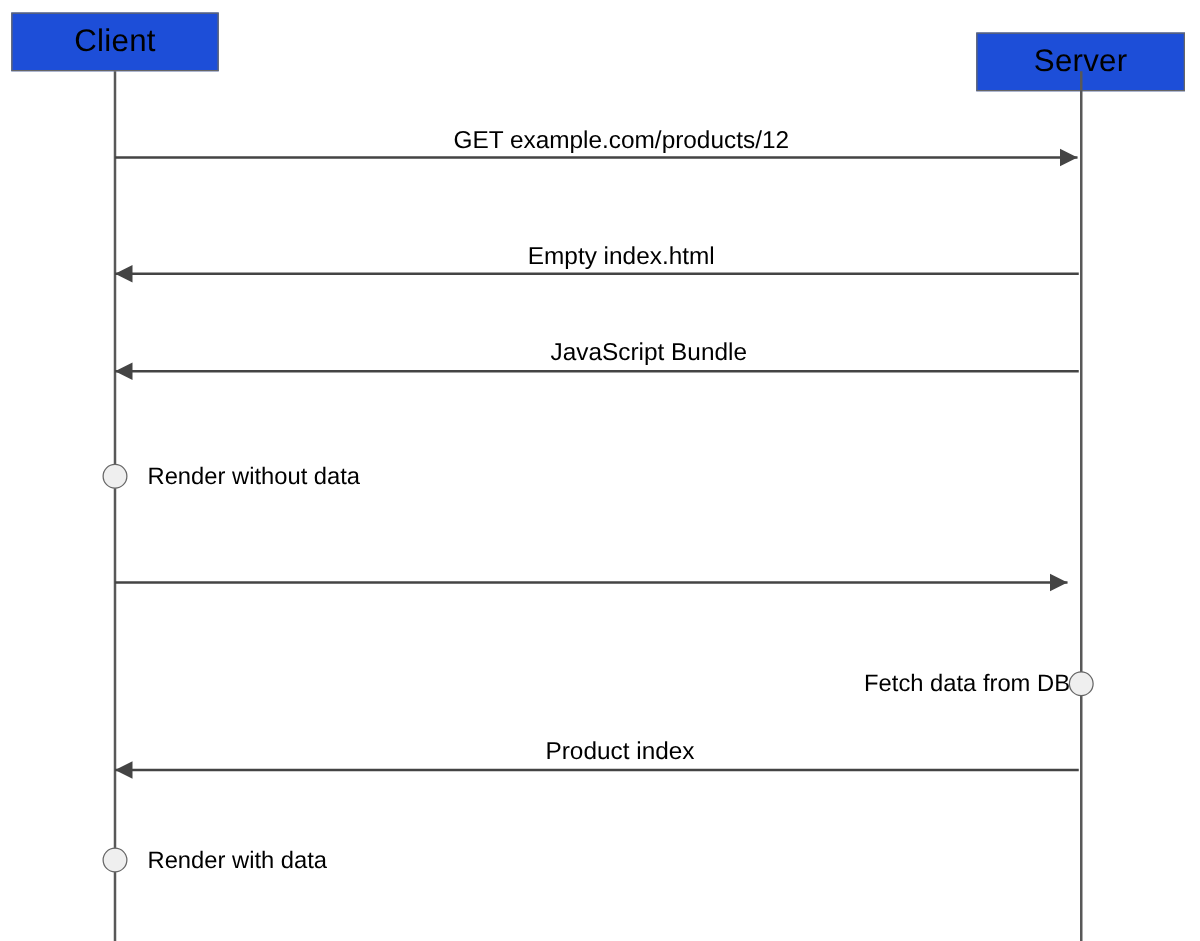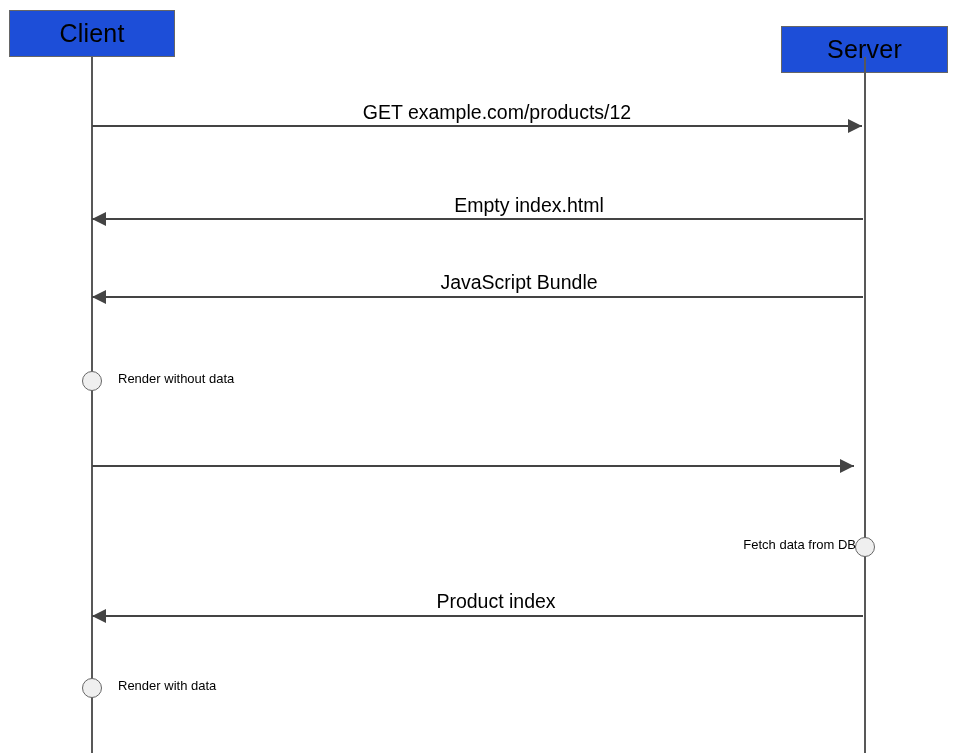--- a/index.html
+++ b/index.html
@@ -68,21 +68,21 @@
     position: absolute;
     width: 20px;
     height: 20px;
     box-sizing: border-box;
     border-radius: 50%;
     background: #efefef;
     border: 1.6px solid #666666;
   }
   .event-label {
     position: absolute;
-    font-size: 13px;
+    font-size: 19px;
     color: #000000;
     white-space: nowrap;
     line-height: 1;
   }
   .event-label.to-left {
     text-align: right;
     transform: translateX(-100%);
   }
 </style>
 </head>
@@ -100,21 +100,21 @@
 
   <div class="lifeline" style="left:91px; top:57px; height:696px;"></div>
   <div class="lifeline" style="left:864px; top:57px; height:696px;"></div>
 
   <div class="msg-line" style="left:92px; top:125px; width:770px;"></div>
   <div class="arrow-head right" style="left:848px; top:119px;"></div>
   <div class="msg-label centered" style="left:497px; top:103px;">GET example.com/products/12</div>
 
   <div class="msg-line" style="left:92px; top:218px; width:771px;"></div>
   <div class="arrow-head left" style="left:92px; top:212px;"></div>
-  <div class="msg-label centered" style="left:497px; top:196px;margin-left:32px;">Empty index.html</div>
+  <div class="msg-label centered" style="left:497px; top:196px;">Empty index.html</div>
 
   <div class="msg-line" style="left:92px; top:296px; width:771px;"></div>
   <div class="arrow-head left" style="left:92px; top:290px;"></div>
   <div class="msg-label centered" style="left:495px; top:273px;margin-left:24px;">JavaScript Bundle</div>
 
   <div class="event-circle" style="left:82px; top:371px;"></div>
   <div class="event-label" style="left:118px; top:372px;">Render without data</div>
 
   <div class="msg-line" style="left:92px; top:465px; width:762px;"></div>
   <div class="arrow-head right" style="left:840px; top:459px;"></div>

